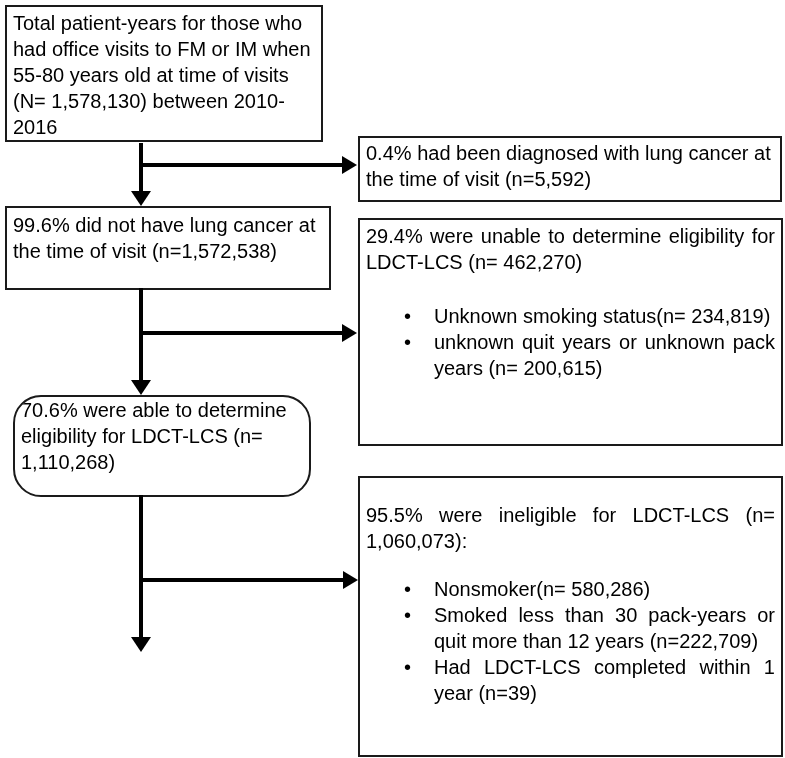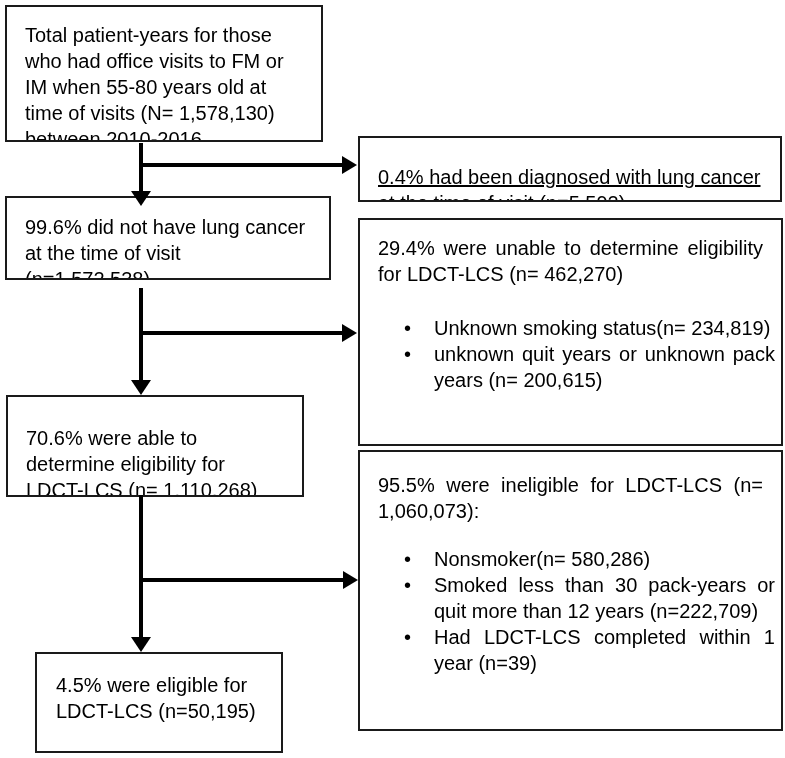--- a/index.html
+++ b/index.html
@@ -15,35 +15,35 @@
     overflow: hidden;
   }
   .fbox {
     position: absolute;
     box-sizing: border-box;
     border: 2px solid #1a1a1a;
     background: #ffffff;
     padding: 3px 6px;
     overflow: hidden;
   }
-  .txt { margin: 12px; }
+  .txt { margin: 0; }
   .justify .txt, .justify .btxt { text-align: justify; }
   .bullets { margin-top: 28px; padding-left: 38px; }
   #b6 .bullets { margin-top: 22px; }
   .bullet { display: flex; align-items: flex-start; }
   .marker { flex: none; width: 30px; }
   .btxt { flex: 1 1 auto; min-width: 0; }
 
   
   #b1 { left: 5px;   top: 5px;   width: 318px; height: 137px; }
-  #b2 { left: 358px; top: 136px; width: 424px; height: 66px; padding-top: 14px; text-decoration: underline; }
-  #b3 { left: 5px;   top: 196px; width: 326px; height: 84px;  padding-top: 4px; }
+  #b2 { left: 358px; top: 136px; width: 424px; height: 66px; padding-top: 2px; }
+  #b3 { left: 5px;   top: 206px; width: 326px; height: 84px;  padding-top: 4px; }
   #b4 { left: 358px; top: 218px; width: 425px; height: 228px; }
-  #b5 { left: 6px;  top: 395px; width: 298px; height: 102px; padding-top: 16px; }
-  #b6 { left: 358px; top: 450px; width: 425px; height: 281px; padding-top: 8px; }
+  #b5 { left: 13px;  top: 395px; width: 298px; height: 102px; padding-top: 0; border-radius: 28px; }
+  #b6 { left: 358px; top: 476px; width: 425px; height: 281px; padding-top: 24px; }
   #b7 { left: 35px;  top: 652px; width: 248px; height: 101px; padding: 6px 7px; }
 
   
   .vline, .hline { position: absolute; background: #000000; }
   .vline { width: 4px; }
   .hline { height: 4px; }
   .head-down, .head-right { position: absolute; width: 0; height: 0; }
   .head-down {
     border-left: 10px solid transparent;
     border-right: 10px solid transparent;
@@ -113,23 +113,20 @@
         <span class="marker">•</span>
         <span class="btxt">Smoked less than 30 pack-years or quit more than 12 years (n=222,709)</span>
       </div>
       <div class="bullet">
         <span class="marker">•</span>
         <span class="btxt">Had LDCT-LCS completed within 1 year (n=39)</span>
       </div>
     </div>
   </div>
 
-  <div class="fbox" id="b7">
-    <p class="txt">4.5% were eligible for LDCT-LCS (n=50,195)</p>
-  </div>
 
   <div class="vline" id="a1v"></div>
   <div class="head-down" id="a1vh"></div>
   <div class="hline" id="a1h"></div>
   <div class="head-right" id="a1hh"></div>
 
   <div class="vline" id="a2v"></div>
   <div class="head-down" id="a2vh"></div>
   <div class="hline" id="a2h"></div>
   <div class="head-right" id="a2hh"></div>

